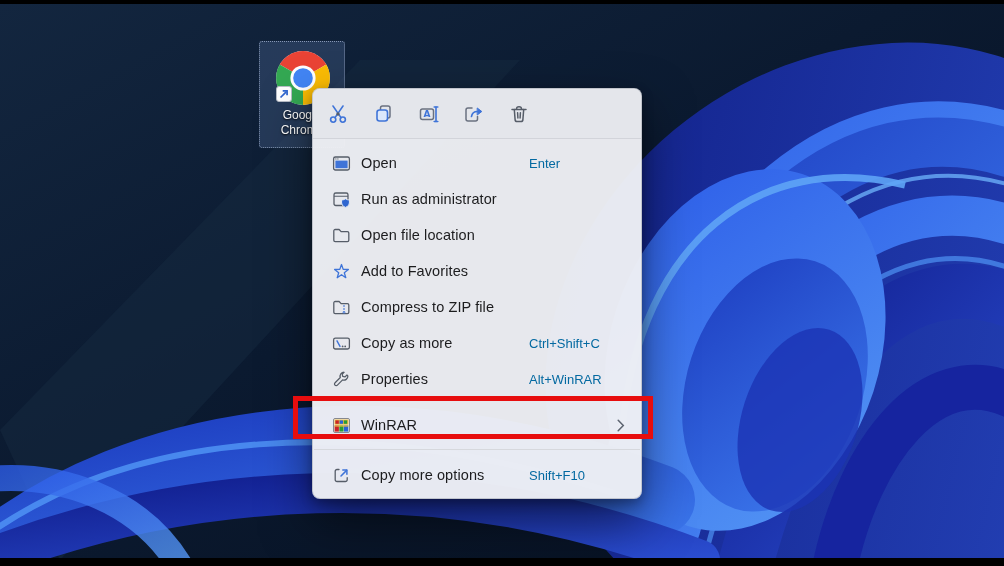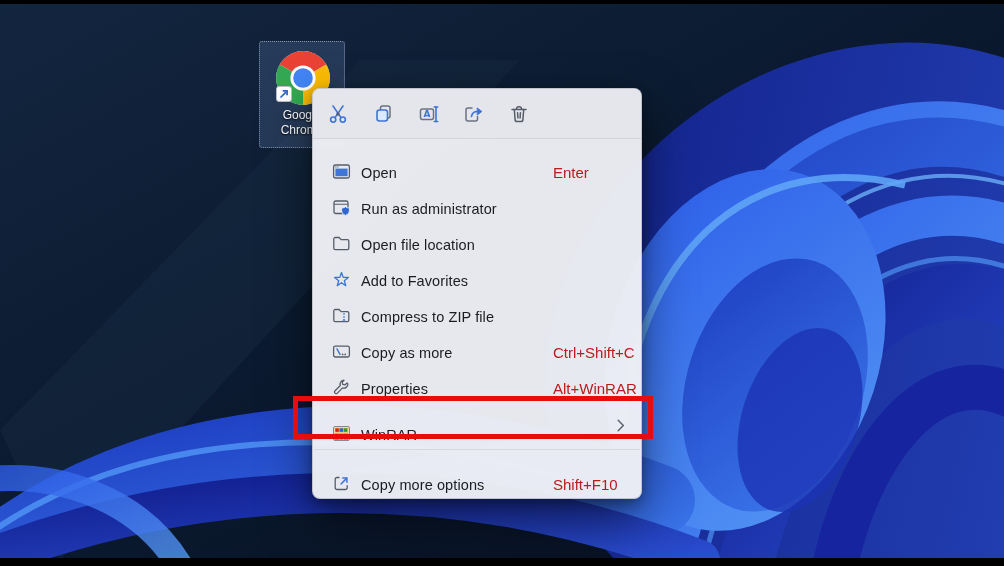--- a/index.html
+++ b/index.html
@@ -23,26 +23,26 @@
   
   .menu { position:absolute; left:312px; top:88px; width:330px; z-index:10;
     background:rgba(238,240,244,.97); border:1px solid rgba(120,126,140,.35); border-radius:8px;
     box-shadow:0 22px 50px rgba(0,0,0,.5), 0 4px 12px rgba(0,0,0,.3); overflow:hidden;
     padding-bottom:5px; }
   .menu-toolbar { height:50px; background:#e4e6eb; border-bottom:1px solid #d2d4da;
     display:flex; align-items:center; padding-left:9px; }
   .tb-btn { width:34px; height:38px; margin-right:11px; display:flex; align-items:center;
     justify-content:center; border-radius:4px; }
   .menu-items { padding-top:6px; }
-  .menu-row { position:relative; height:36px; display:flex; align-items:flex-end;
+  .menu-row { position:relative; height:36px; display:flex; align-items:center;
     padding-left:18px; color:#1c1c1e; font-size:14.5px; }
   .menu-row .mi-icon { width:20px; height:20px; flex:0 0 20px; display:flex;
     align-items:center; justify-content:center; }
   .menu-row .mi-label { margin-left:10px; letter-spacing:.1px; }
-  .menu-row .mi-shortcut { position:absolute; left:240px; font-size:15px; color:#b91c1c; }
+  .menu-row .mi-shortcut { position:absolute; left:216px; font-size:13px; color:#0369a1; }
   .menu-row .mi-chevron { position:absolute; right:16px; top:12px; }
   .menu-spacer { height:10px; }
   .menu-sep { height:1px; background:#d6d8dd; margin:6px 1px 7px 1px; }
 
   
   .highlight-box { position:absolute; left:293px; top:396px; width:360px; height:43px;
     border:5px solid #e70d0e; z-index:20; pointer-events:none; }
 </style>
 </head>
 <body>

